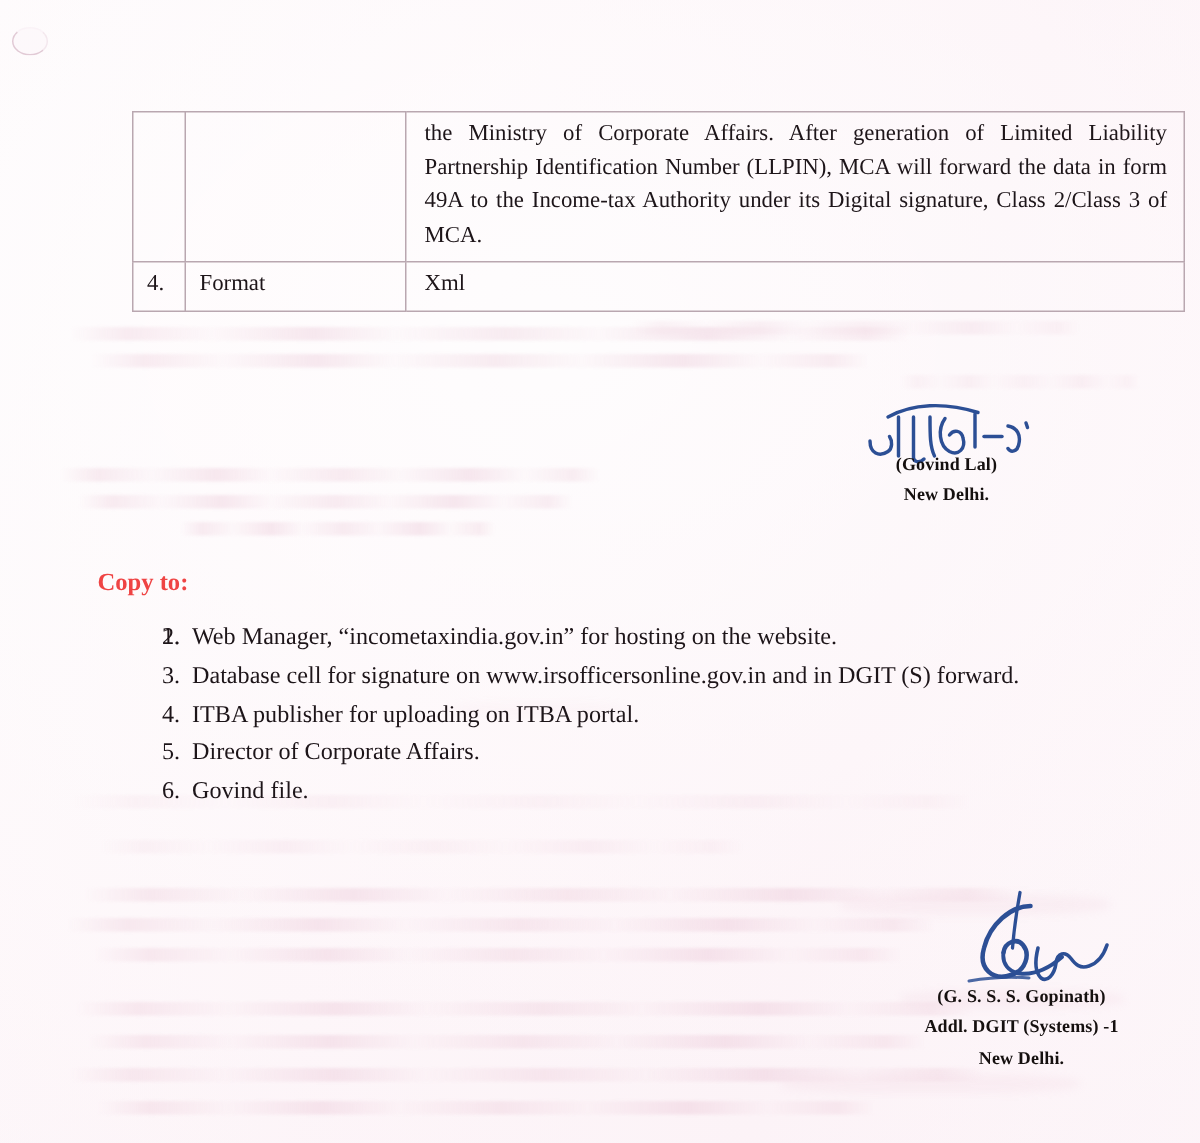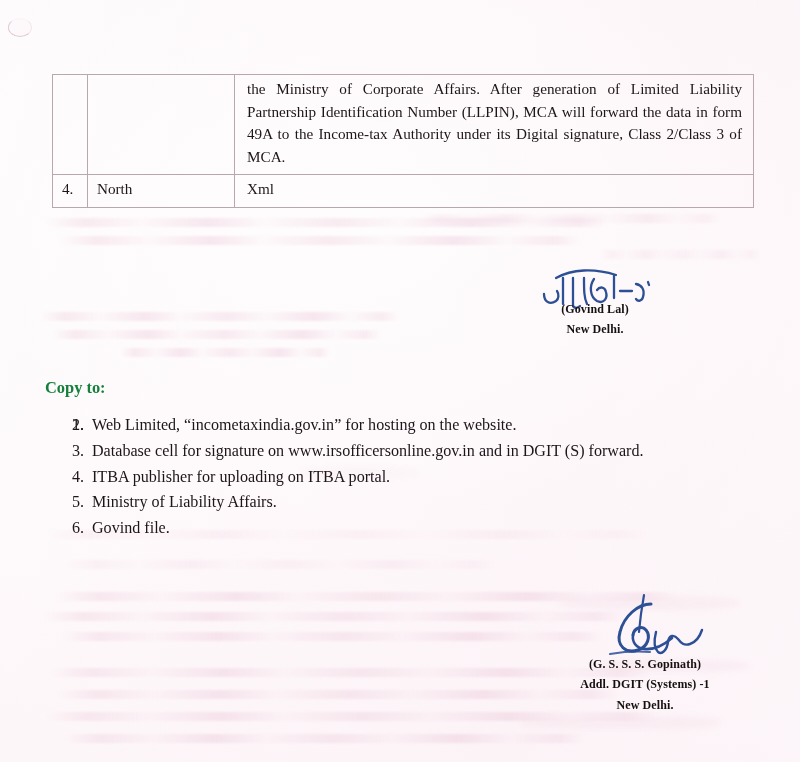--- a/index.html
+++ b/index.html
@@ -76,20 +76,21 @@
     border-right-color: rgba(230,208,220,0.4);
     background: rgba(252,245,249,0.5);
     filter: blur(0.4px);
     pointer-events: none;
   }
 
   
   .content {
     position: absolute;
     inset: 0;
+    margin-left: 36px;
   }
 
   
   .doc-table {
     position: absolute;
     left: 52px;
     top: 74px;
     width: 698px;
     border-collapse: collapse;
     table-layout: fixed;
@@ -123,25 +124,25 @@
     letter-spacing: 0.1px;
   }
   .sig-ink {
     position: absolute;
     pointer-events: none;
   }
 
   
   .copy-heading {
     position: absolute;
-    left: 45px;
+    left: 29px;
     top: 378px;
     font-weight: bold;
     font-size: 16.4px;
-    color: #15803d;
+    color: #ef4444;
     text-align: center;
   }
   .copy-list {
     position: absolute;
     left: 62px;
     top: 412px;
     width: 690px;
   }
   .copy-item {
     position: relative;
@@ -207,21 +208,21 @@
           </td>
           <td class="col-body">
             <div class="cell-pad-body">the Ministry of Corporate Affairs. After generation of Limited Liability Partnership Identification Number (LLPIN), MCA will forward the data in form 49A to the Income-tax Authority under its Digital signature, Class 2/Class 3 of MCA.</div>
           </td>
         </tr>
         <tr class="row-format">
           <td class="col-num">
             <div class="cell-pad">4.</div>
           </td>
           <td class="col-label">
-            <div class="cell-pad">North</div>
+            <div class="cell-pad">Format</div>
           </td>
           <td class="col-body">
             <div class="cell-pad-body">Xml</div>
           </td>
         </tr>
       </tbody>
     </table>
 
     <svg class="sig-ink" style="left:532px; top:264px;" width="130" height="52" viewBox="0 0 130 52">
       <g fill="none" stroke="#2c4f95" stroke-width="2.3" stroke-linecap="round" stroke-linejoin="round">
@@ -244,33 +245,33 @@
     </div>
 
     <div class="copy-heading">Copy to:</div>
 
     <div class="copy-list">
       <div class="copy-item">
         <span class="copy-num">1.</span>
       </div>
       <div class="copy-item">
         <span class="copy-num">2.</span>
-        <span>Web Limited, “incometaxindia.gov.in” for hosting on the website.</span>
+        <span>Web Manager, “incometaxindia.gov.in” for hosting on the website.</span>
       </div>
       <div class="copy-item">
         <span class="copy-num">3.</span>
         <span>Database cell for signature on </span><span class="url-underline">www.irsofficersonline.gov.in</span><span> and in DGIT (S) forward.</span>
       </div>
       <div class="copy-item">
         <span class="copy-num">4.</span>
         <span>ITBA publisher for uploading on ITBA portal.</span>
       </div>
       <div class="copy-item">
         <span class="copy-num">5.</span>
-        <span>Ministry of Liability Affairs.</span>
+        <span>Director of Corporate Affairs.</span>
       </div>
       <div class="copy-item">
         <span class="copy-num">6.</span>
         <span>Govind file.</span>
       </div>
     </div>
 
     <svg class="sig-ink" style="left:588px; top:592px;" width="130" height="80" viewBox="0 0 130 80">
       <g fill="none" stroke="#2c4f95" stroke-linecap="round" stroke-linejoin="round">
         <path d="M56 3 C54 14, 52 28, 51 40" stroke-width="2.2"></path>

